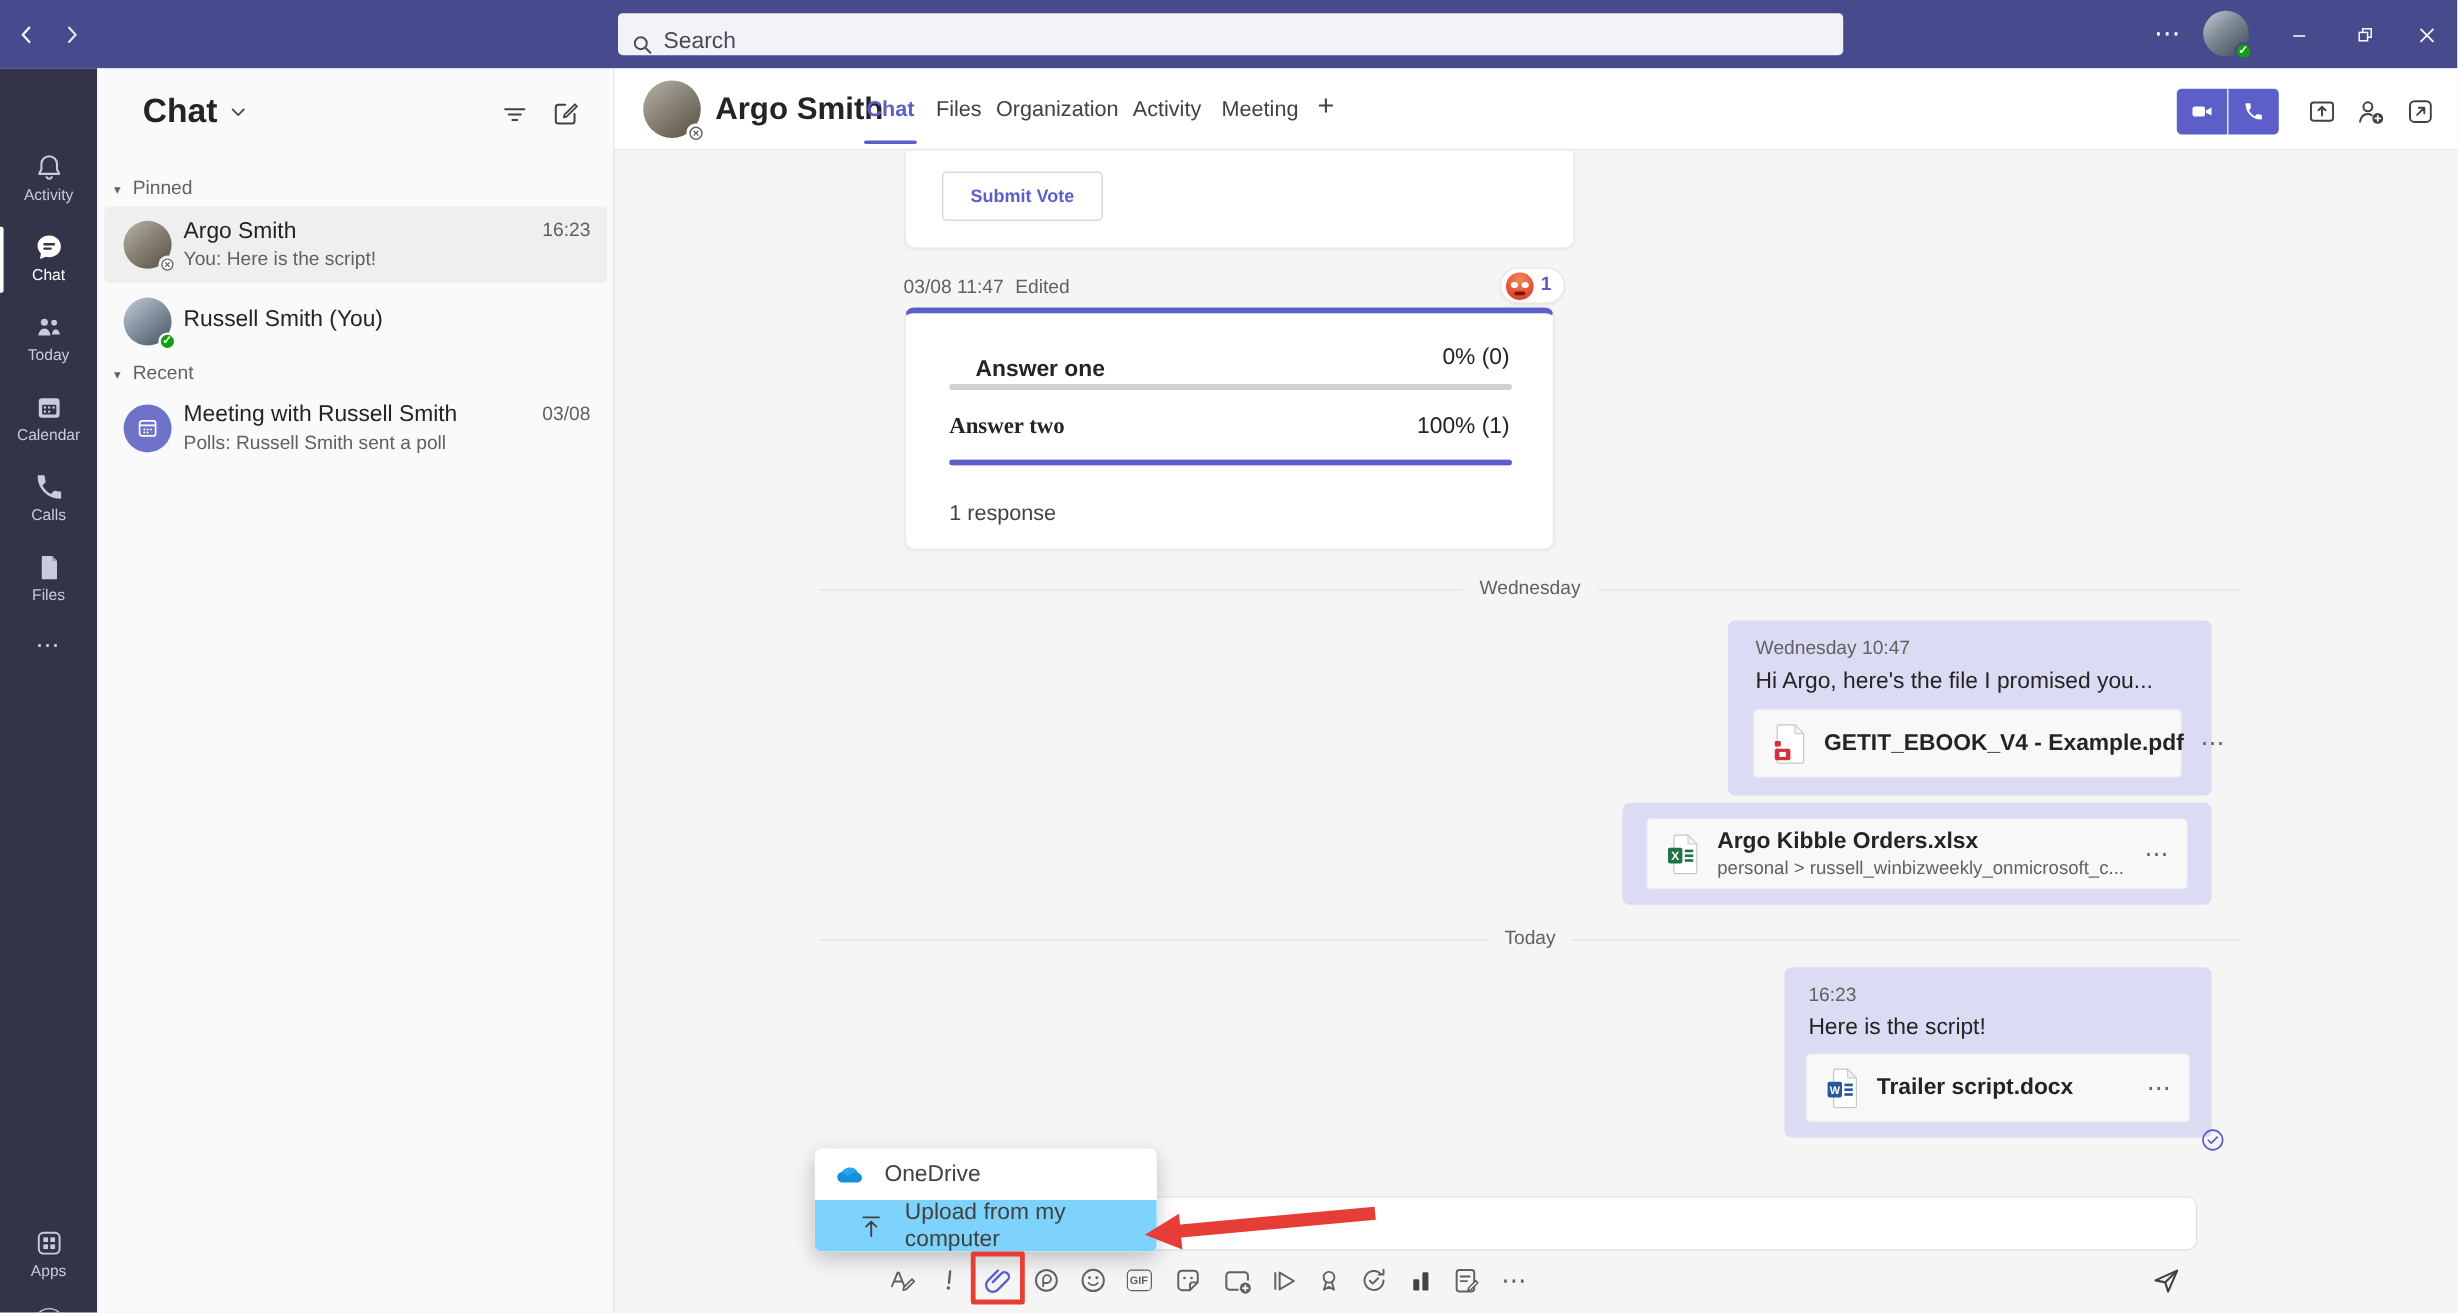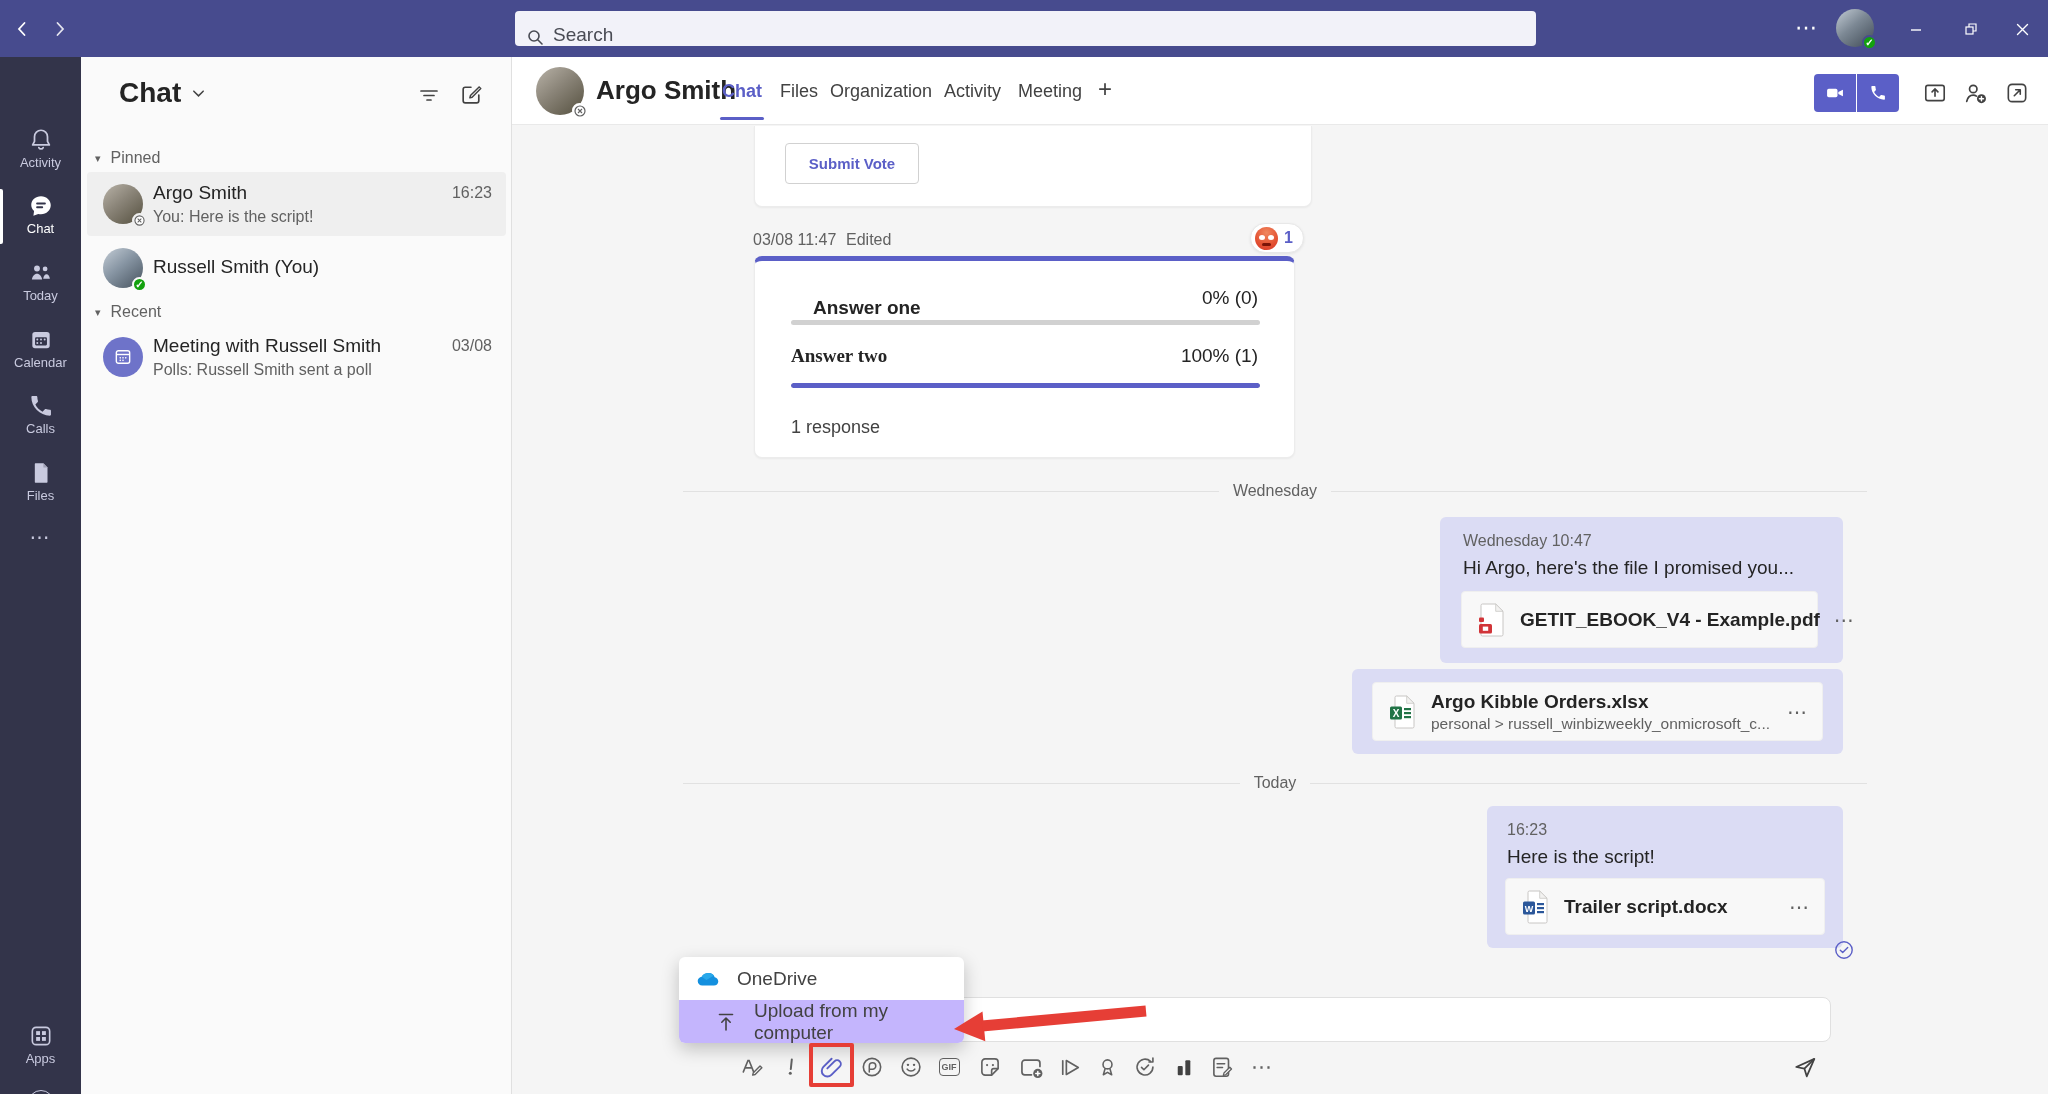--- a/index.html
+++ b/index.html
@@ -78,21 +78,21 @@
 
   
   .composebox { left:683px; top:997px; width:1148px; height:45px; background:#fff; border:1px solid #E0E0E0; border-radius:8px; cursor:text; }
   .tool { position:absolute; top:1052px; width:30px; height:30px; display:flex; align-items:center; justify-content:center; color:#616161; cursor:pointer; }
   .gifbox { border:1.6px solid #616161; border-radius:4px; font-size:9px; font-weight:bold; padding:3px 2px; color:#616161; }
 
   
   .popup { left:679px; top:957px; width:285px; height:86px; background:#fff; border-radius:6px;
            box-shadow:0 6px 18px rgba(0,0,0,.22); overflow:hidden; }
   .popup-row { height:43px; display:flex; align-items:center; padding-left:16px; gap:16px; font-size:19px; color:#424242; cursor:pointer; }
-  .popup-row.hover { background:#c4b5fd;padding-left:35px; }
+  .popup-row.hover { background:#7dd3fc;padding-left:35px; }
 
   .annot-box { left:809px; top:1043px; width:45px; height:44px; border:4px solid #E63E36; border-radius:2px; }
 
   svg { display:block; }
 </style>
 </head>
 <body>
 
 <div id="app">
 

